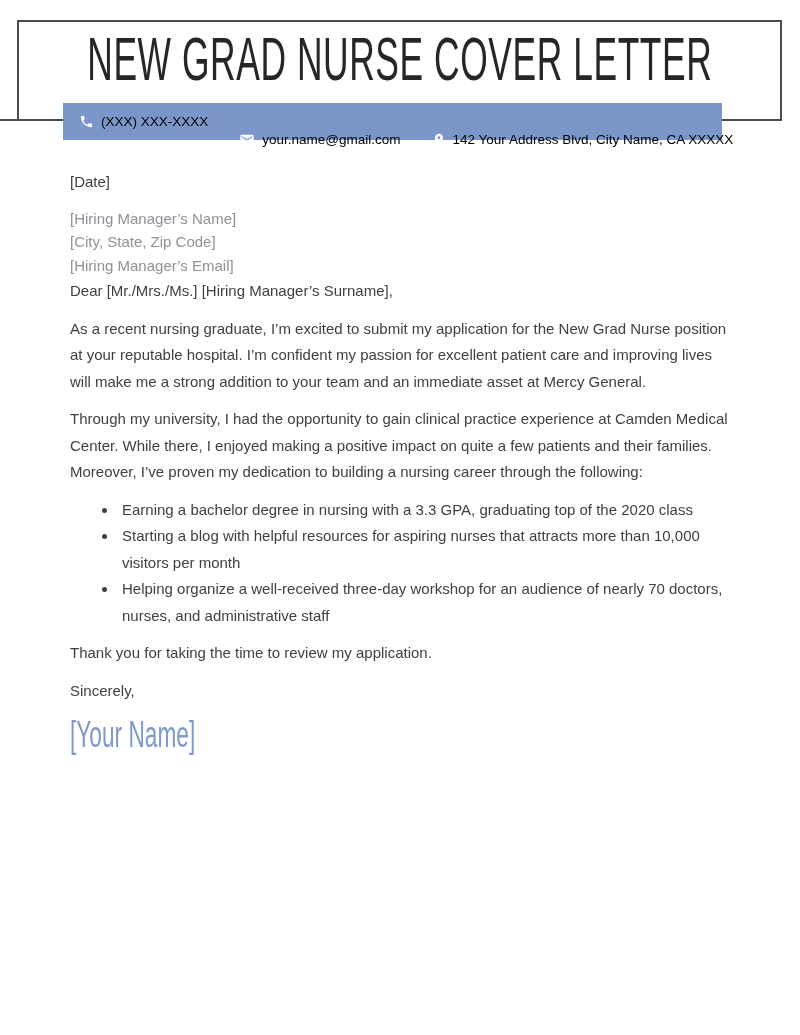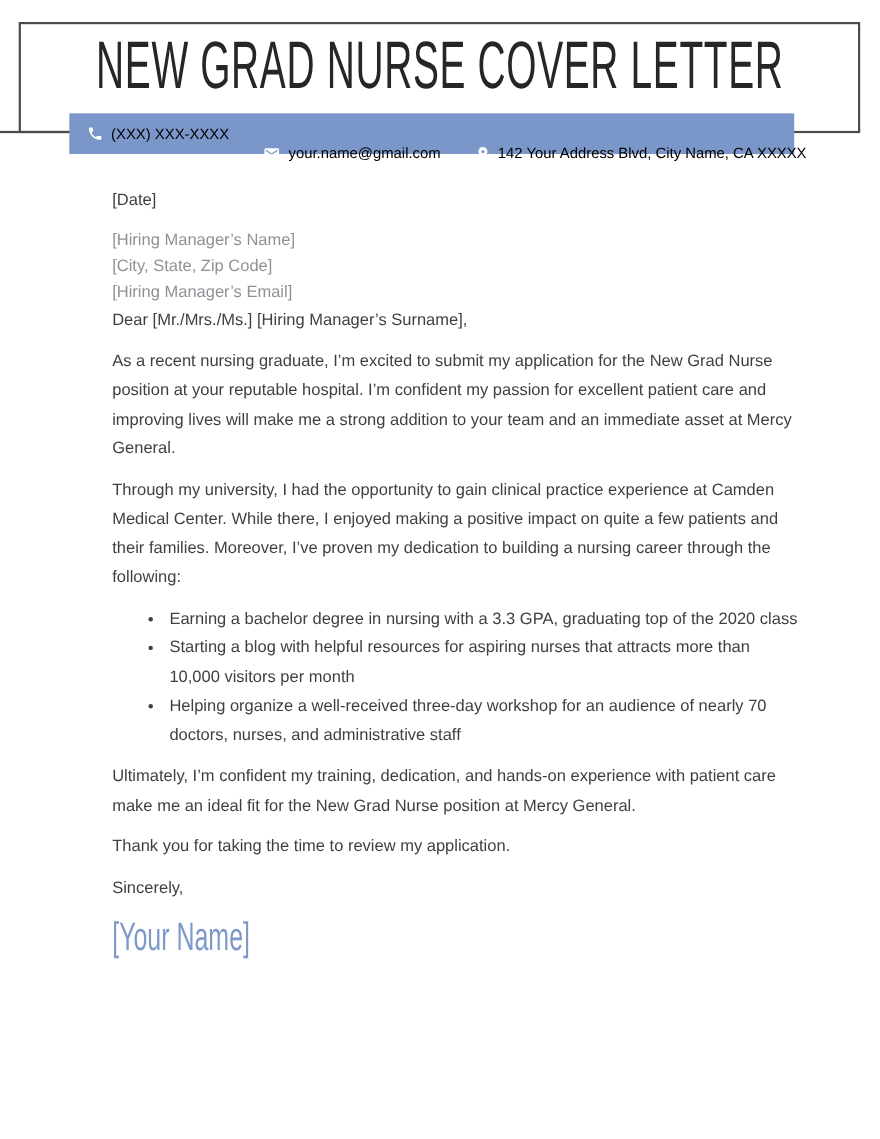--- a/index.html
+++ b/index.html
@@ -53,21 +53,21 @@
     align-items: center;
     padding-left: 16px;
     font-size: 13.5px;
   }
   .contact-item { display: inline-flex; align-items: center; white-space: nowrap; }
   .contact-item + .contact-item { margin-left: 31px; margin-top: 36px; }
   .contact-item svg { margin-right: 7px; flex: 0 0 auto; }
 
   
   .letter {
-    padding: 25px 70px 0 102px;
+    padding: 25px 70px 0 70px;
     color: #3f3f3f;
     font-size: 15px;
     line-height: 26.5px;
   }
   .date { margin: 0 0 21px 0; }
   .recipient { color: #8f9196; line-height: 23.5px; margin: 0 0 1px 0; }
   .letter p { margin: 0 0 11px 0; }
   .letter ul {
     margin: 0 0 11px 0;
     padding-left: 48px;
@@ -129,20 +129,19 @@
 
     <p>As a recent nursing graduate, I’m excited to submit my application for the New Grad Nurse position at your reputable hospital. I’m confident my passion for excellent patient care and improving lives will make me a strong addition to your team and an immediate asset at Mercy General.</p>
     <p>Through my university, I had the opportunity to gain clinical practice experience at Camden Medical Center. While there, I enjoyed making a positive impact on quite a few patients and their families. Moreover, I’ve proven my dedication to building a nursing career through the following:</p>
 
     <ul>
       <li>Earning a bachelor degree in nursing with a 3.3 GPA, graduating top of the 2020 class</li>
       <li>Starting a blog with helpful resources for aspiring nurses that attracts more than 10,000 visitors per month</li>
       <li>Helping organize a well-received three-day workshop for an audience of nearly 70 doctors, nurses, and administrative staff</li>
     </ul>
 
-    <p>Ultimately, I’m confident my training, dedication, and hands-on experience with patient care make me an ideal fit for the New Grad Nurse position at Mercy General.</p>
     <p>Thank you for taking the time to review my application.</p>
 
     <p class="signoff">Sincerely,</p>
     <div class="signature">[Your Name]</div>
   </main>
 
 </div>
 
 </body></html>

